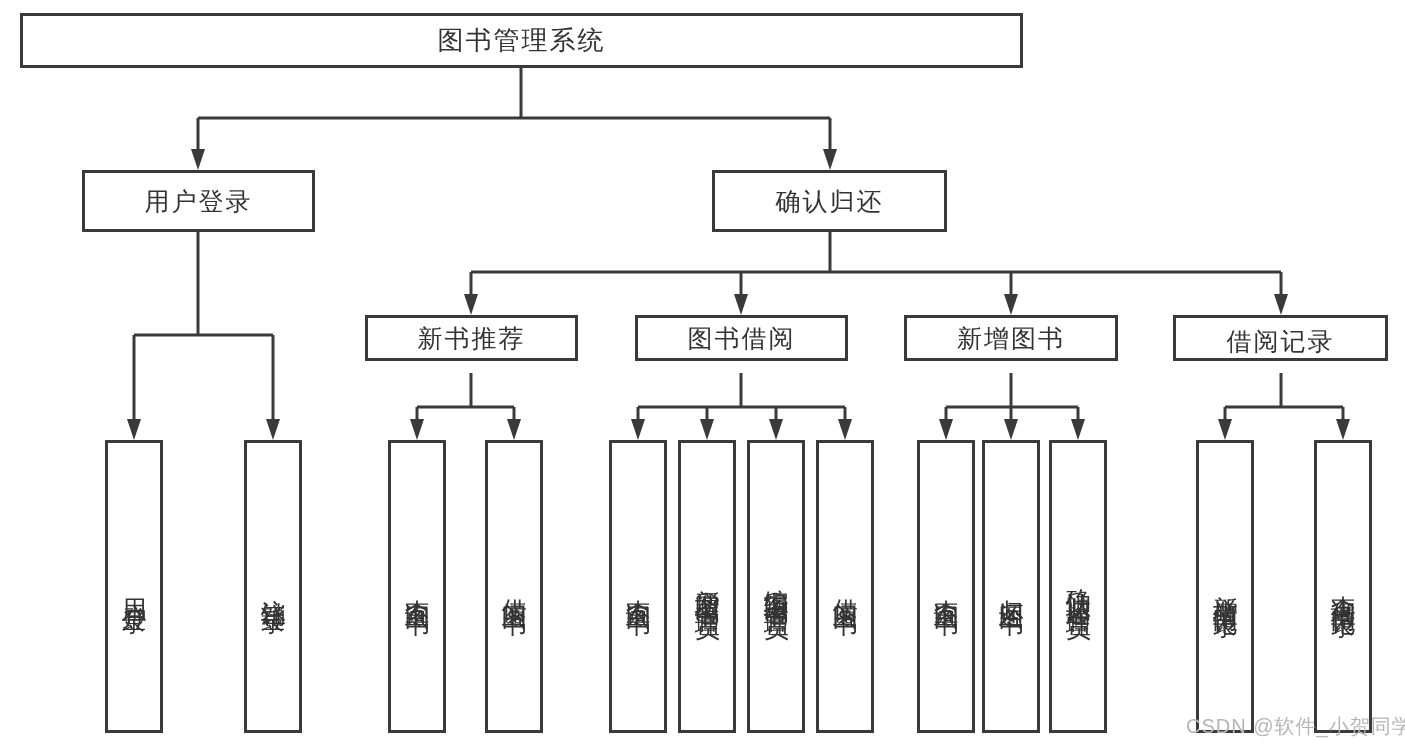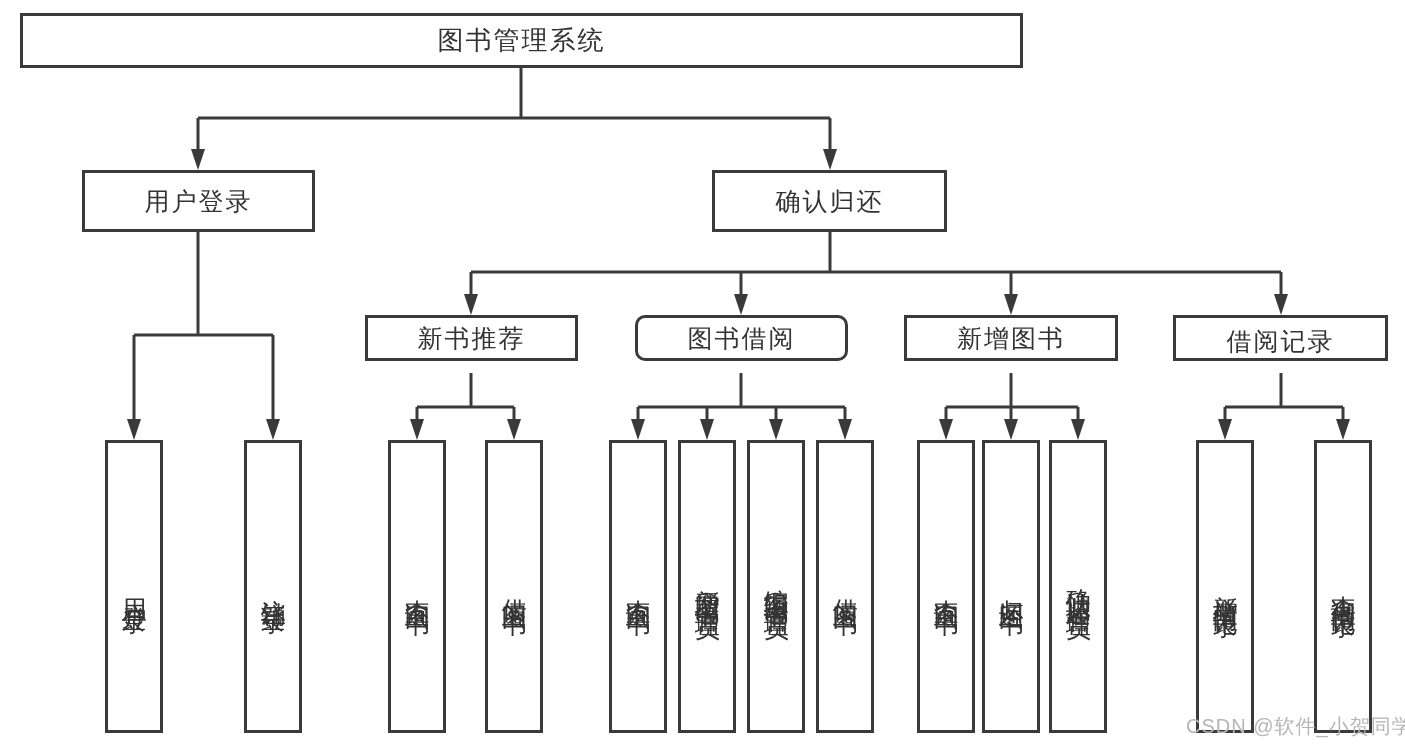--- a/index.html
+++ b/index.html
@@ -29,21 +29,21 @@
     text-orientation:mixed;
     font-size:25px;
     letter-spacing:4px;
     line-height:1.1;
   }
   .lvl1{left:20px;top:13px;width:1003px;height:55px;}
   .l2a{left:82px;top:170px;width:233px;height:62px;}
   .l2b{left:712px;top:170px;width:235px;height:62px;}
   .l3{top:315px;height:46px;}
   .l3a{left:365px;width:213px;}
-  .l3b{left:635px;width:213px;border-radius:10px;}
+  .l3b{left:635px;width:213px;}
   .l3c{left:904px;width:214px;}
   .l3d{left:1173px;width:215px;align-items:flex-end;}
   .leaf{top:440px;width:58px;height:293px;}
   .lfA1{left:105px;} .lfA2{left:244px;}
   .lfB1{left:388px;} .lfB2{left:485px;}
   .lfC1{left:609px;} .lfC2{left:678px;} .lfC3{left:747px;} .lfC4{left:816px;}
   .lfD1{left:917px;} .lfD2{left:982px;} .lfD3{left:1049px;}
   .lfE1{left:1196px;} .lfE2{left:1314px;}
   #watermark{
     position:absolute;

